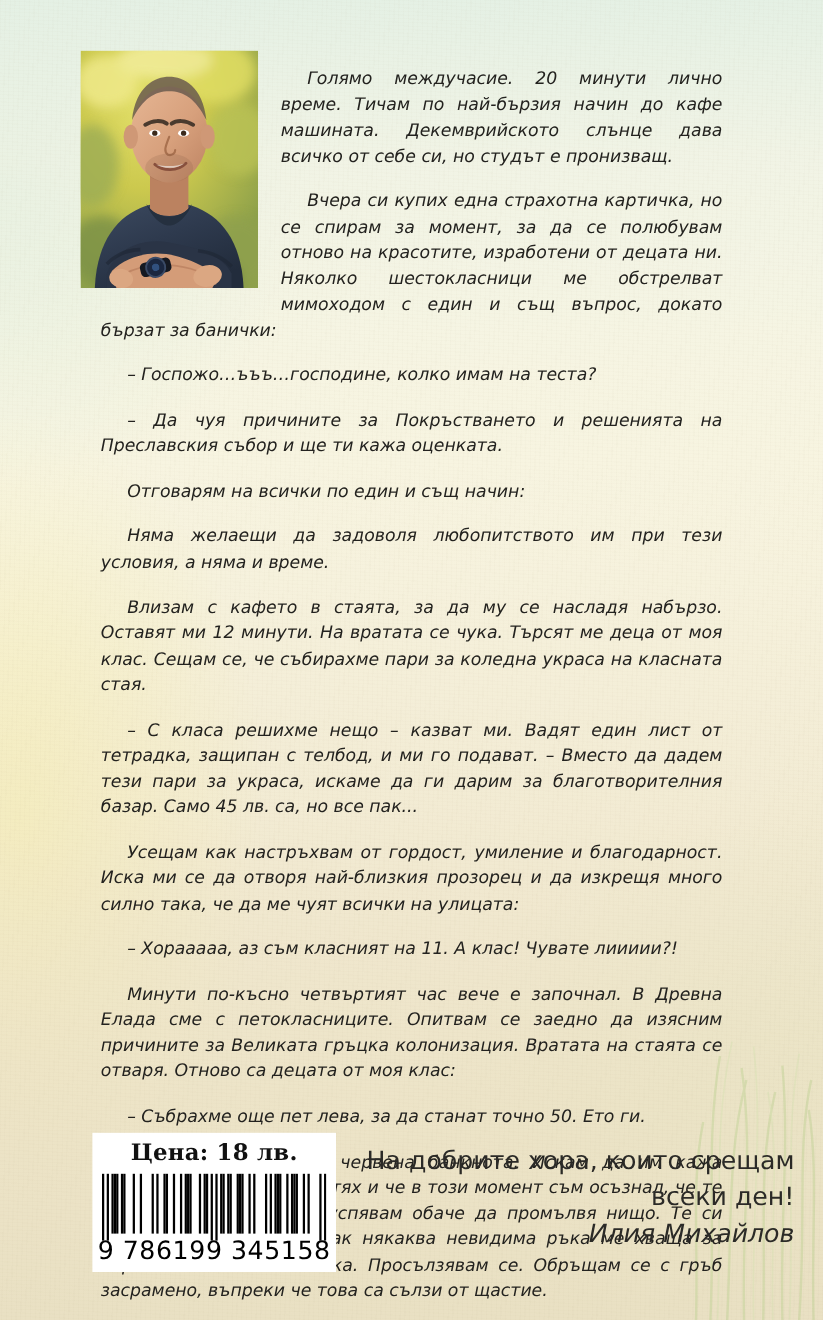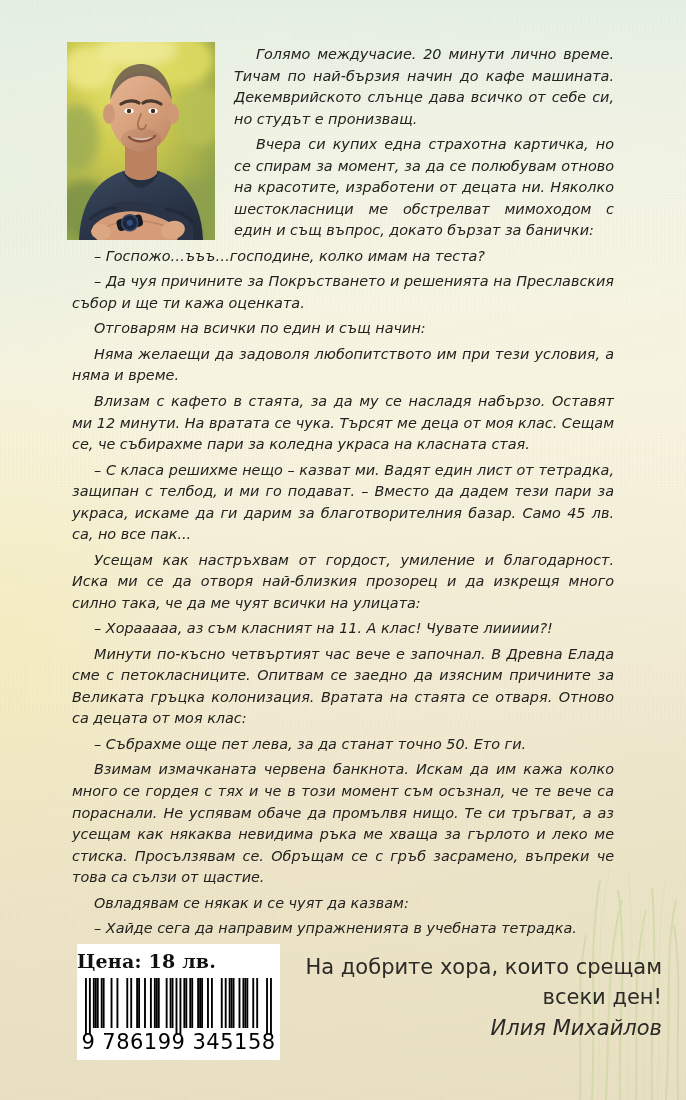--- a/index.html
+++ b/index.html
@@ -87,21 +87,21 @@
     width: 550px;
     font-family: "DejaVu Sans", sans-serif;
     font-style: italic;
     font-size: 14.4px;
     line-height: 1.495;
     color: #23221f;
     text-align: justify;
     text-justify: inter-word;
   }
   .copy p {
-    margin: 4px;
+    margin: 16px;
     text-indent: 22px;
   }
   
   .photo-float {
     float: left;
     width: 166px;
     height: 205px;
     shape-outside: inset(0);
   }
 
@@ -114,20 +114,21 @@
     height: 116px;
     background: #ffffff;
     padding: 0;
   }
   .price {
     font-family: "DejaVu Serif", serif;
     font-style: normal;
     font-weight: 700;
     font-size: 19px;
     color: #111111;
+    text-align: center;
     letter-spacing: 0.2px;
     padding-top: 7px;
     line-height: 1.1;
   }
   .bars {
     margin: 6px auto 0 auto;
     display: block;
   }
   .isbn-digits {
     font-family: "DejaVu Sans", sans-serif;

